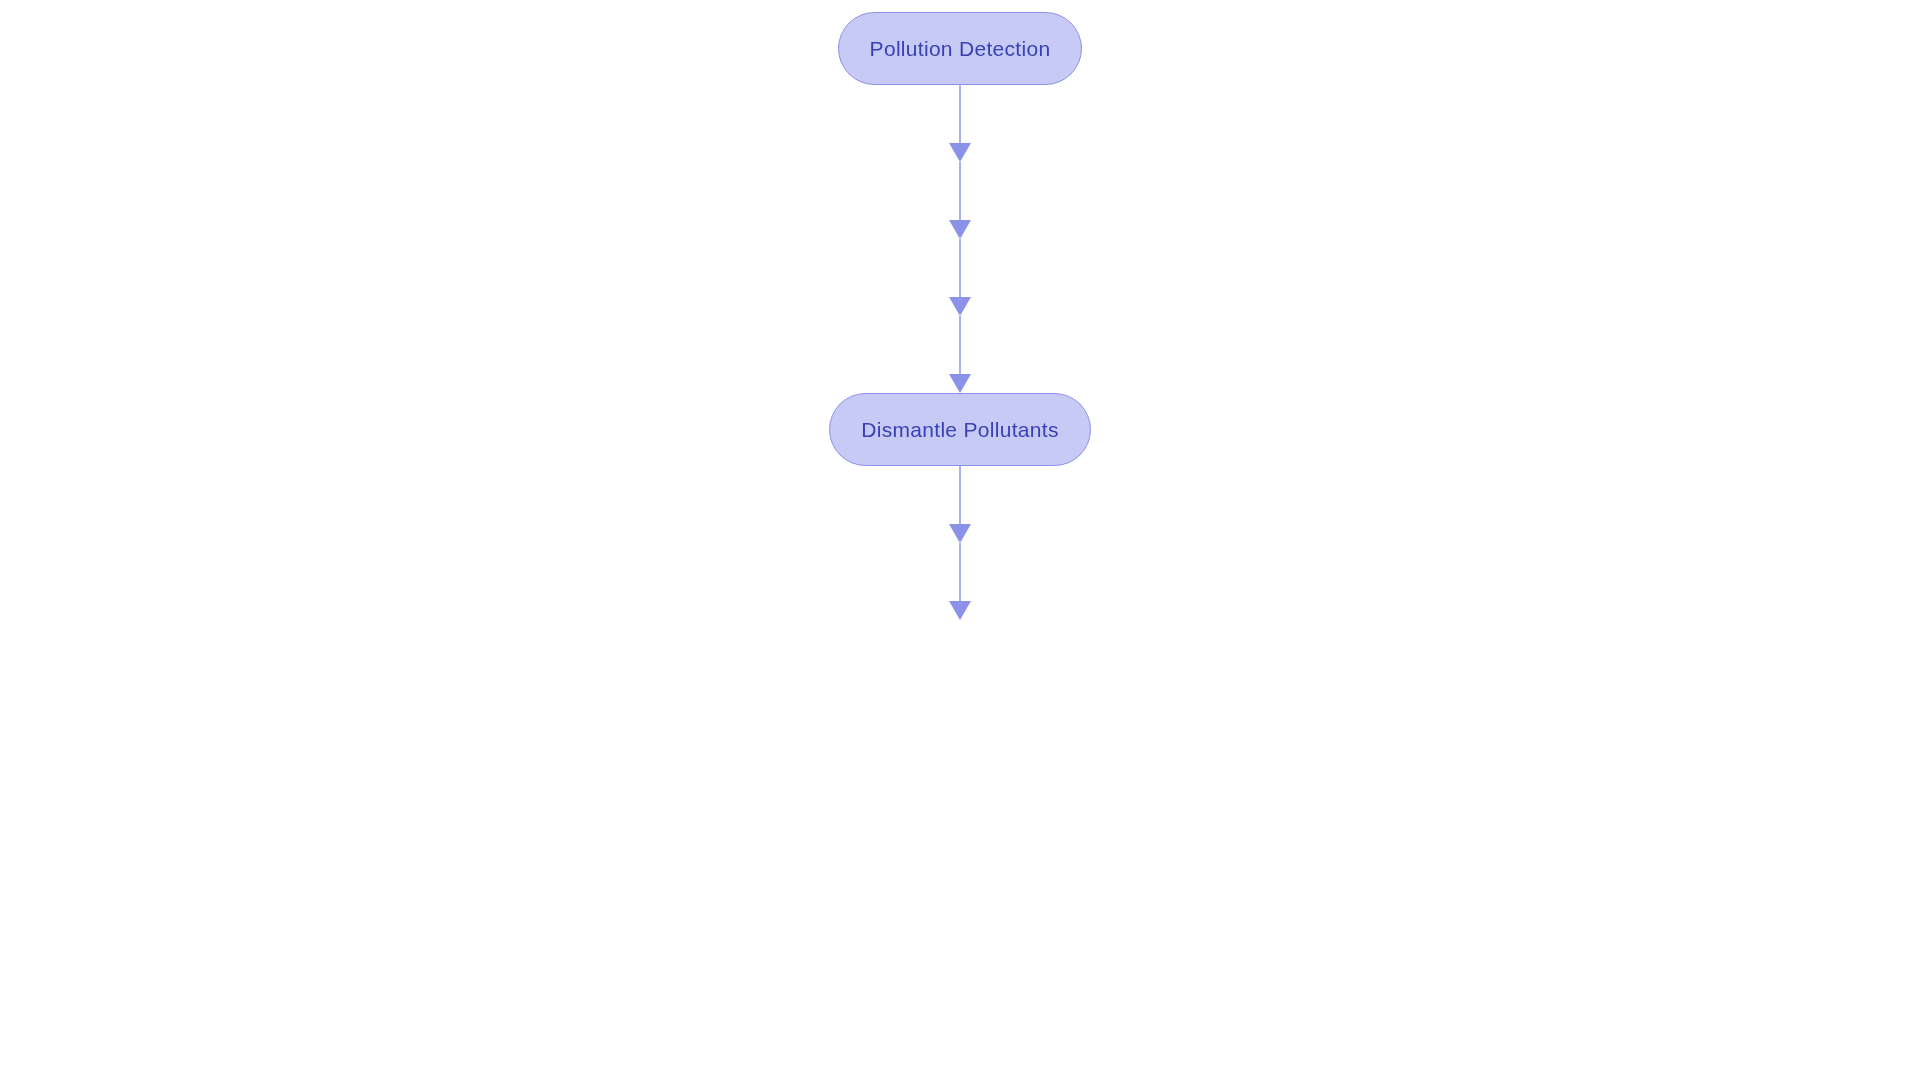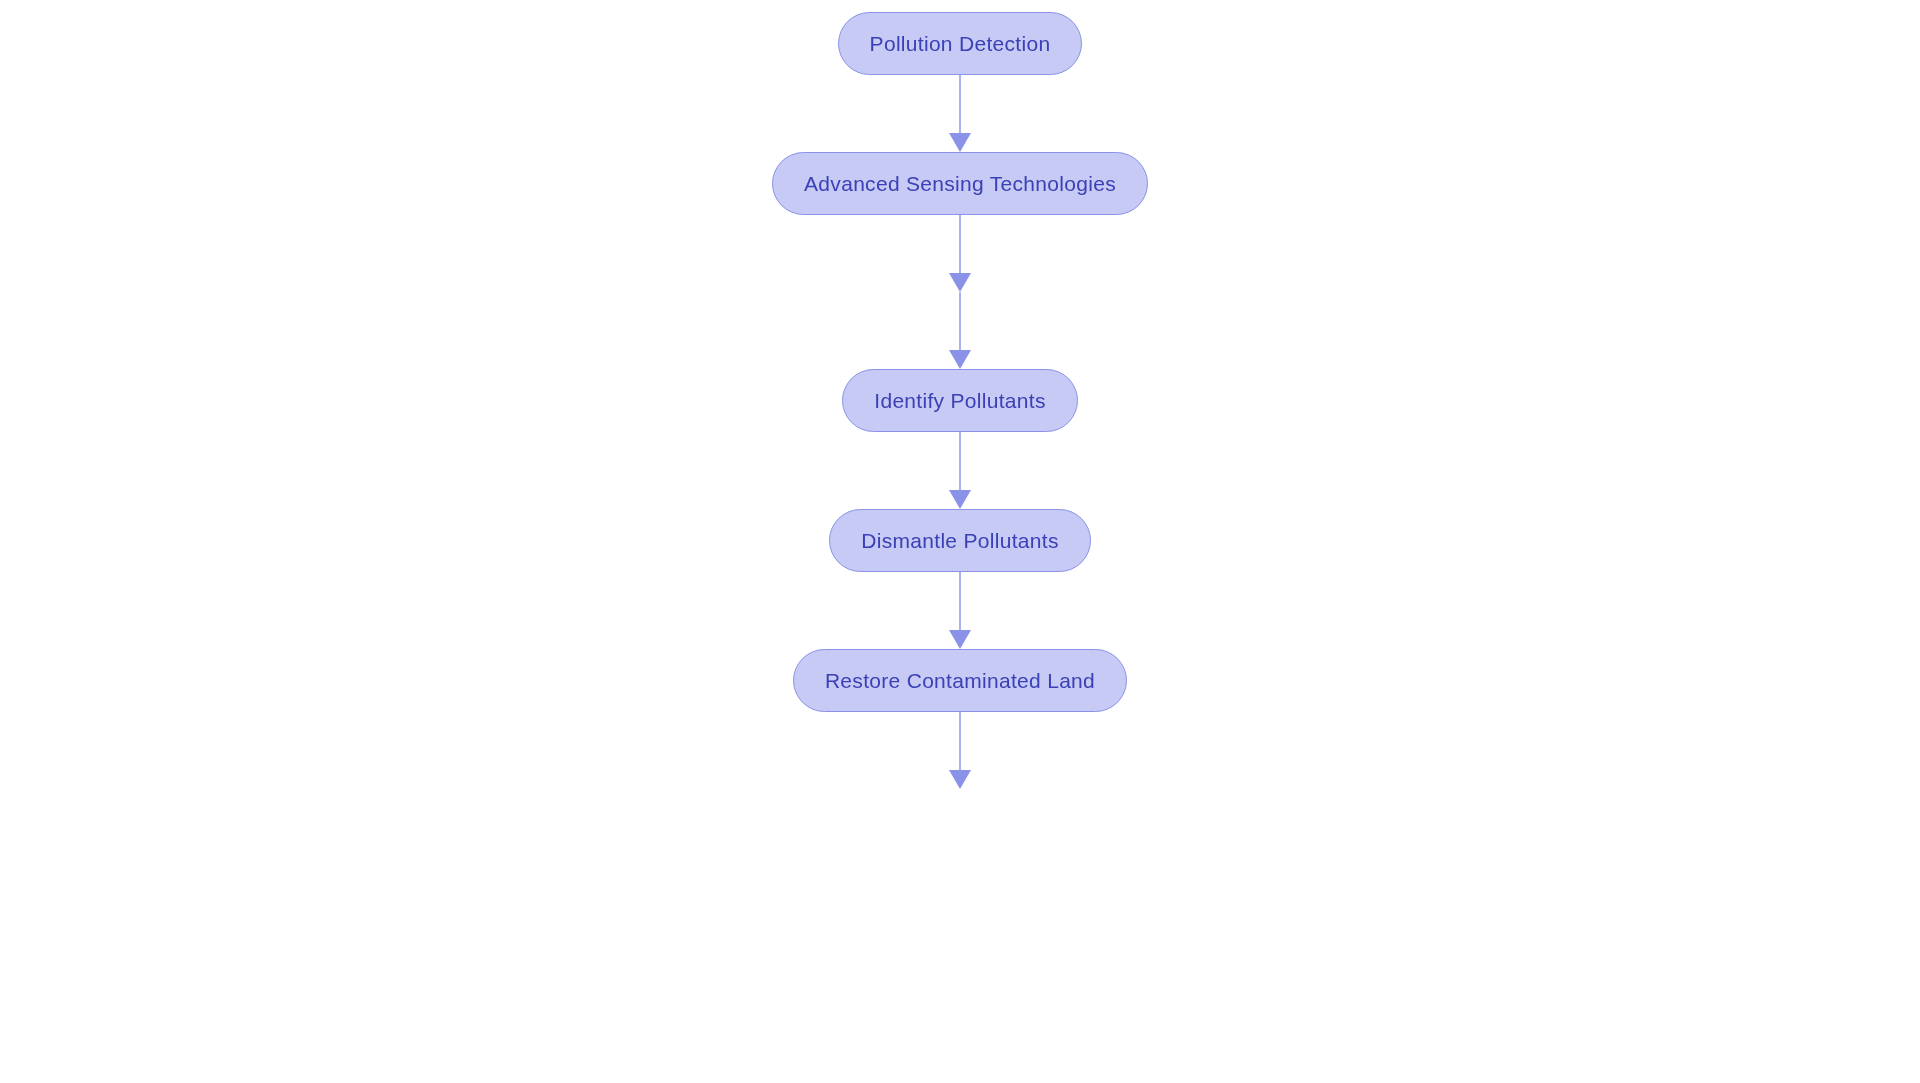--- a/index.html
+++ b/index.html
@@ -21,21 +21,21 @@
     height:1083px;
     background:var(--bg);
     overflow:hidden;
     display:flex;
     flex-direction:column;
     align-items:center;
     box-sizing:border-box;
     padding-top:12px;
   }
   .node{
-    height:63px;
+    height:73px;
     box-sizing:border-box;
     display:flex;
     align-items:center;
     justify-content:center;
     padding:16px 31px;
     background:var(--node-fill);
     border:1.5px solid var(--node-border);
     border-radius:43px;
     flex:0 0 auto;
   }
@@ -73,56 +73,47 @@
 
   <div class="node">
     <span class="node-label">Pollution Detection</span>
   </div>
 
   <div class="arrow">
     <div class="arrow-line"></div>
     <div class="arrow-head"></div>
   </div>
 
-  <div class="node">
-    <span class="node-label">Advanced Sensing Technologies</span>
-  </div>
 
   <div class="arrow">
     <div class="arrow-line"></div>
     <div class="arrow-head"></div>
   </div>
 
 
   <div class="arrow">
     <div class="arrow-line"></div>
     <div class="arrow-head"></div>
   </div>
 
-  <div class="node">
-    <span class="node-label">Identify Pollutants</span>
-  </div>
 
   <div class="arrow">
     <div class="arrow-line"></div>
     <div class="arrow-head"></div>
   </div>
 
   <div class="node">
     <span class="node-label">Dismantle Pollutants</span>
   </div>
 
   <div class="arrow">
     <div class="arrow-line"></div>
     <div class="arrow-head"></div>
   </div>
 
-  <div class="node">
-    <span class="node-label">Restore Contaminated Land</span>
-  </div>
 
   <div class="arrow">
     <div class="arrow-line"></div>
     <div class="arrow-head"></div>
   </div>
 
 
 </div>
 
 </body></html>

